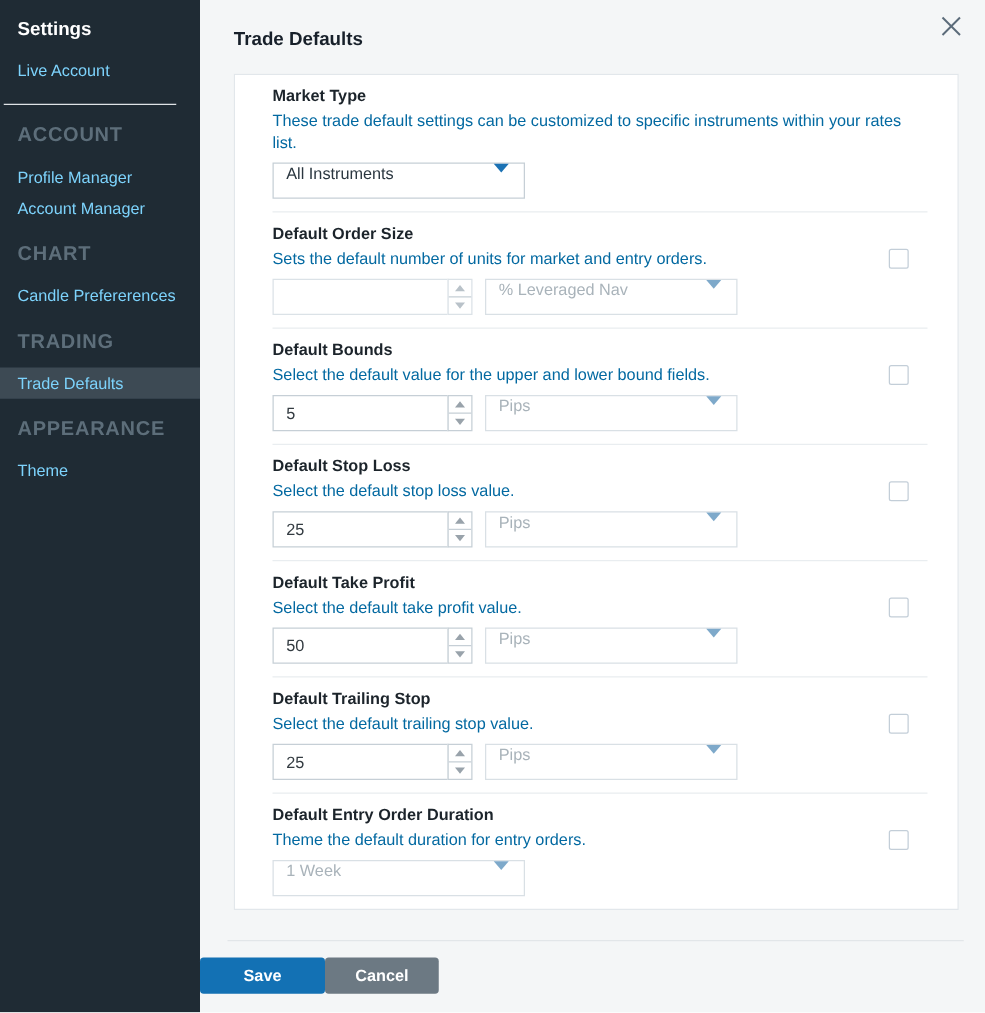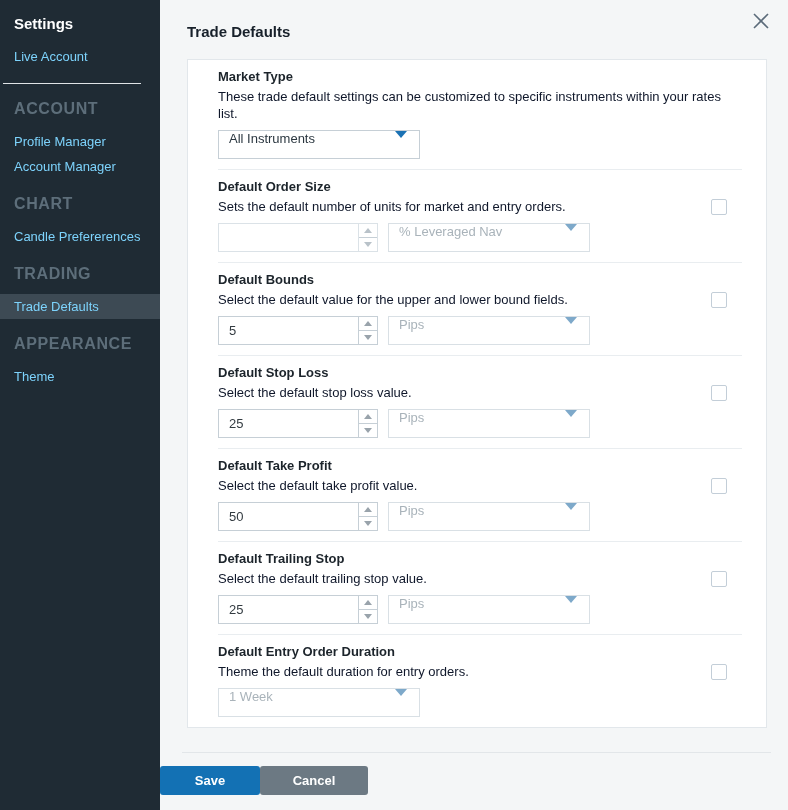--- a/index.html
+++ b/index.html
@@ -22,21 +22,21 @@
   .modal-title { font-size: 15px; font-weight: bold; color: #17202a; padding: 23px 0 0 27px; }
   .close-btn { position: absolute; top: 9px; right: 14px; width: 24px; height: 24px;
                background: none; border: none; cursor: pointer; padding: 0; }
   .close-btn svg { display: block; }
 
   .panel { width: 580px; margin: 19px 0 0 27px; background: #fff; border: 1px solid #e2e7eb; }
 
   .sec { position: relative; padding: 8px 24px 10px 30px; }
   .sec-divider { height: 1px; background: #e9edf0; margin: 0 24px 0 30px; }
   .sec-label { font-size: 13px; font-weight: bold; color: #1c242b; line-height: 17px; }
-  .sec-desc { font-size: 13px; color: #0f172a; line-height: 17px; margin-top: 3px; }
+  .sec-desc { font-size: 13px; color: #0369a1; line-height: 17px; margin-top: 3px; }
   .controls { display: flex; gap: 10px; margin-top: 8px; }
 
   .numwrap { display: flex; width: 160px; height: 29px; }
   .numwrap input { width: 141px; height: 29px; border: 1px solid #c6cfd6; background: #fff;
                    font-family: "Liberation Sans", sans-serif; font-size: 13px; color: #333b41;
                    padding: 0 0 0 10px; outline: none; }
   .numwrap input:disabled { border-color: #dbe2e7; background: #fff; }
   .spin { width: 20px; margin-left: -1px; border: 1px solid #c6cfd6; background: #fff;
           display: flex; flex-direction: column; }
   .spin .spin-btn { flex: 1; border: none; background: none; display: flex;
@@ -61,21 +61,21 @@
   .checkbox { position: absolute; top: 29px; right: 39px; width: 16px; height: 16px;
               border: 1px solid #c3ced8; border-radius: 2px; background: #fff; cursor: pointer; }
 
   
   .footer { position: absolute; left: 0; right: 0; bottom: 0; height: 58px; }
   .footer-line { height: 1px; background: #e2e6e9; margin: 0 17px 0 22px; }
   .footer-buttons { display: flex; padding: 13px 18px 0 0; }
   .btn { height: 29px; border: none; border-radius: 3px; font-family: "Liberation Sans", sans-serif;
          font-size: 13px; font-weight: bold; color: #fff; cursor: pointer; }
   .btn.save { width: 100px; background: #1371b4; }
-  .btn.cancel { width: 108px; background: #6c7983; }
+  .btn.cancel { width: 91px; background: #6c7983; }
 </style>
 </head>
 <body>
 
 <div class="app">
 
   <aside class="sidebar">
     <div class="sb-title">Settings</div>
     <nav id="sidebar-nav">
         <div class="sb-item first">Live Account</div>

